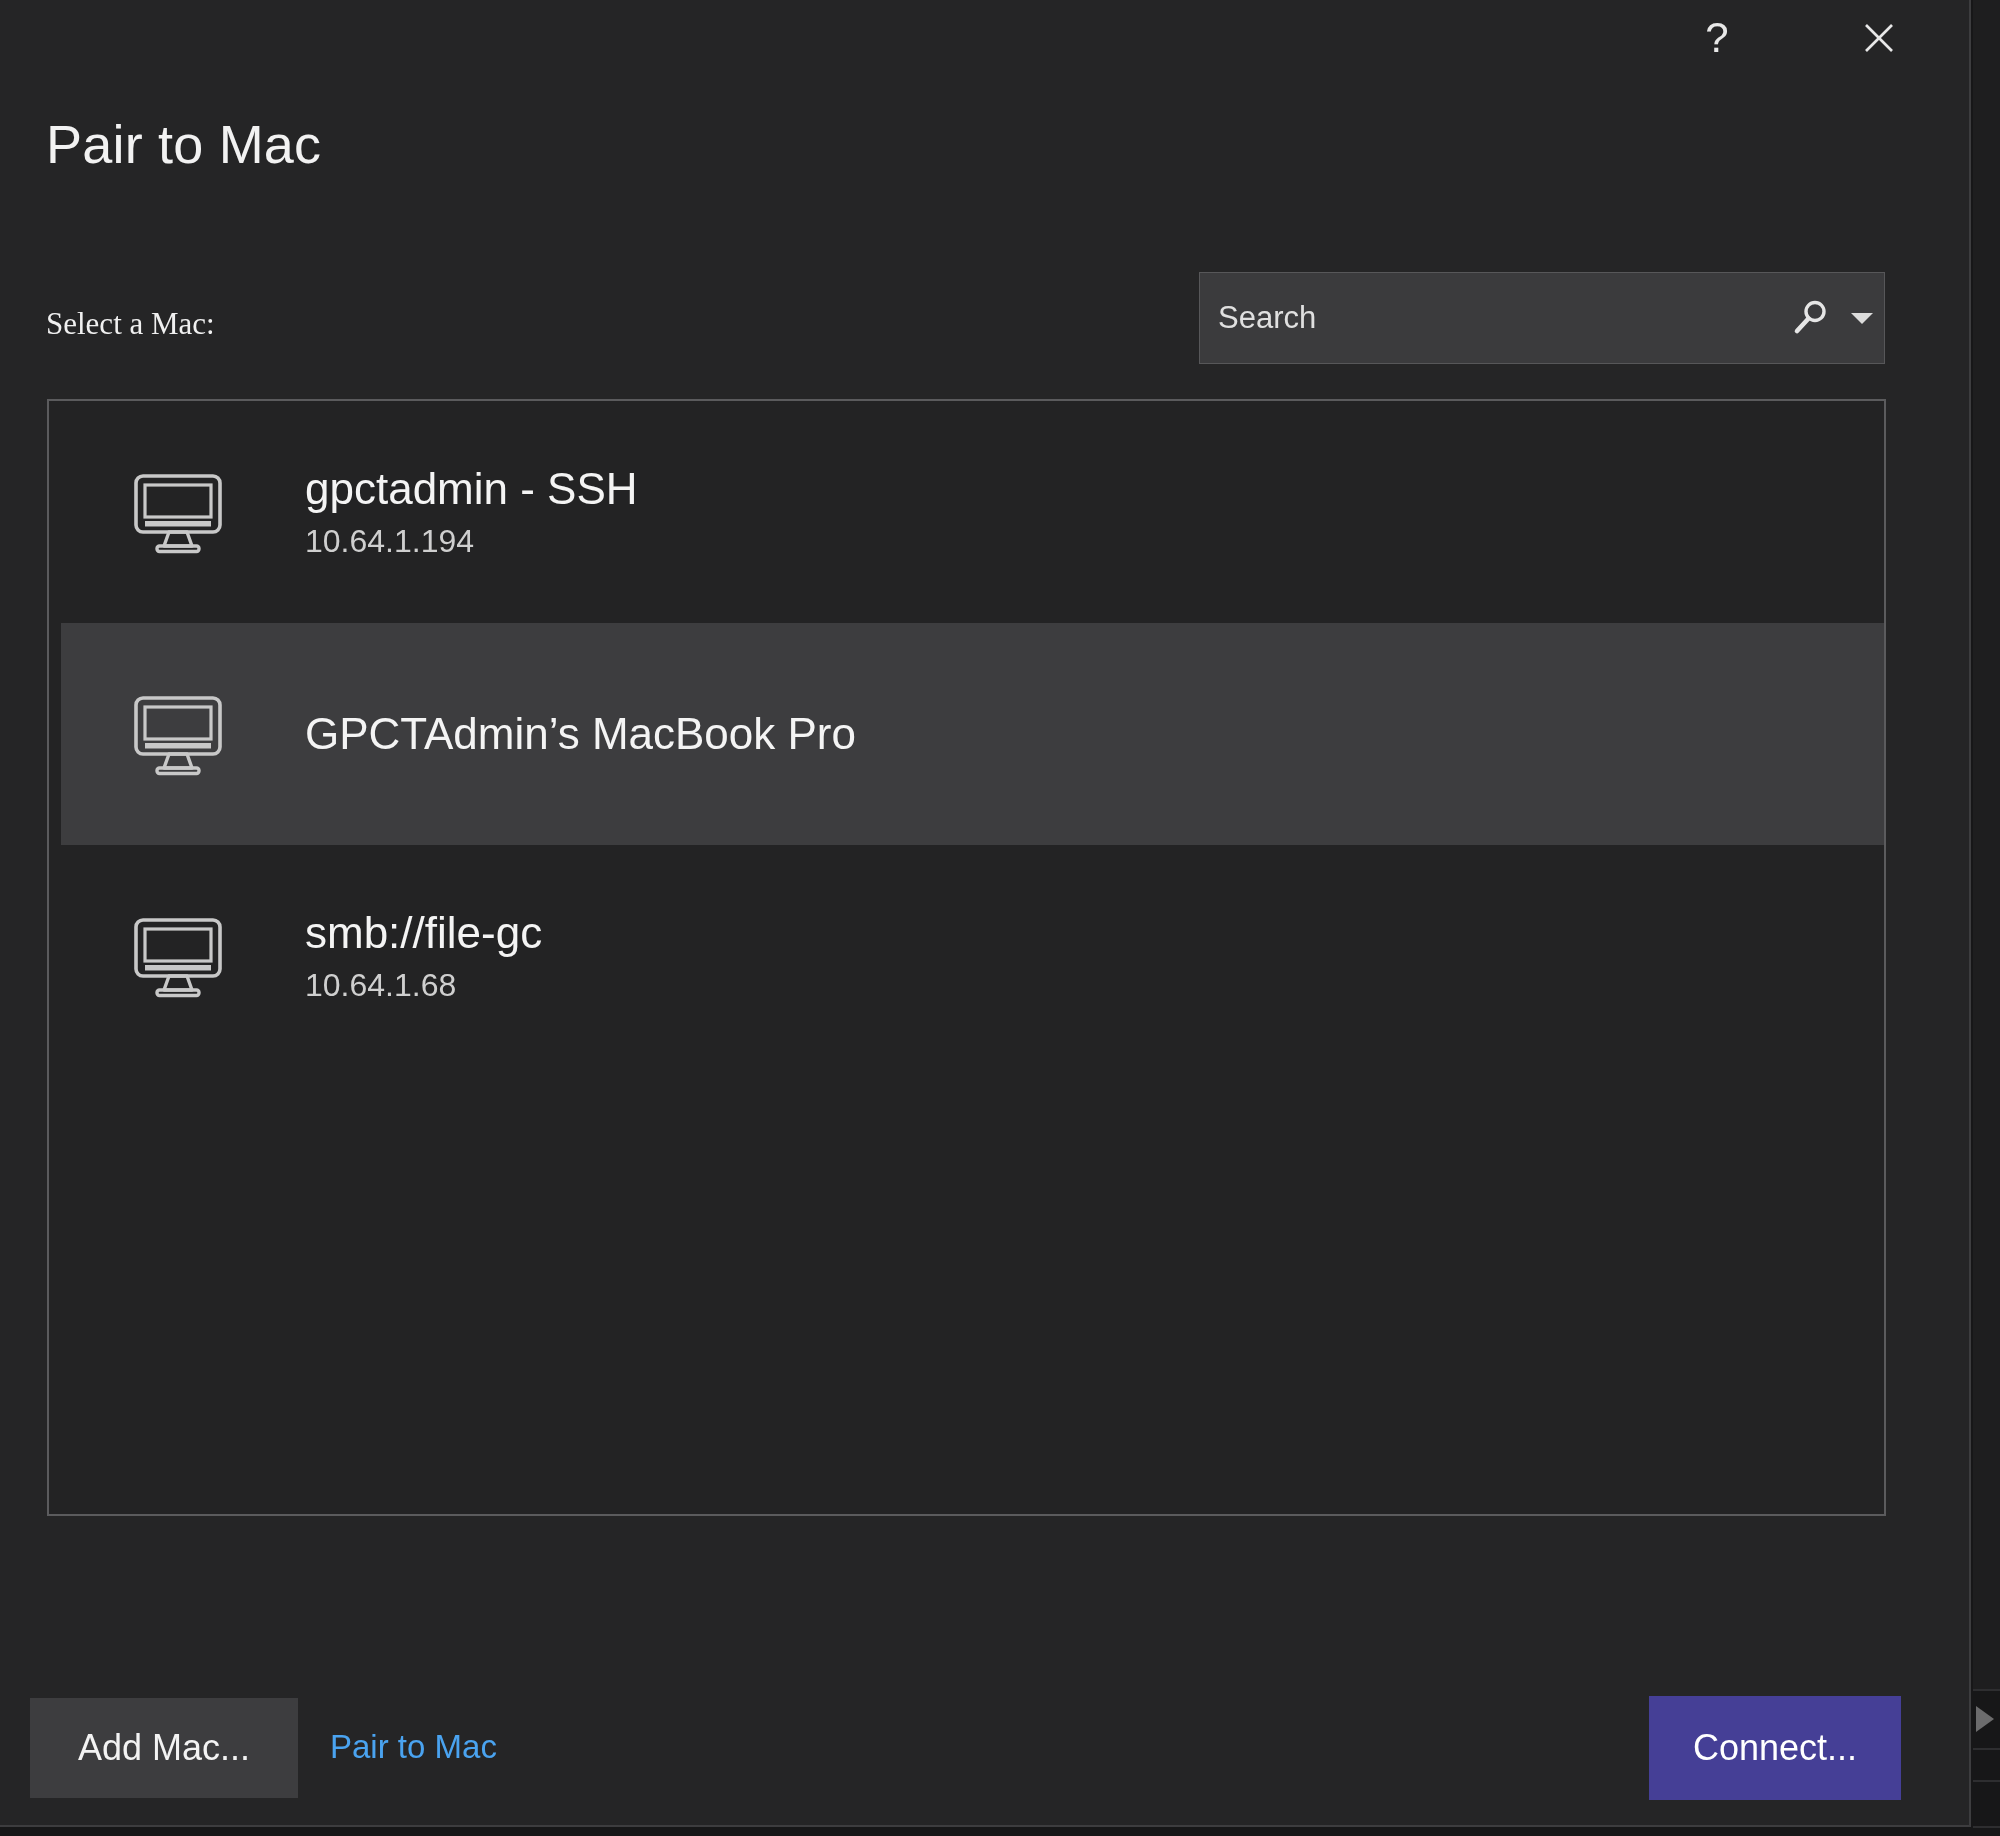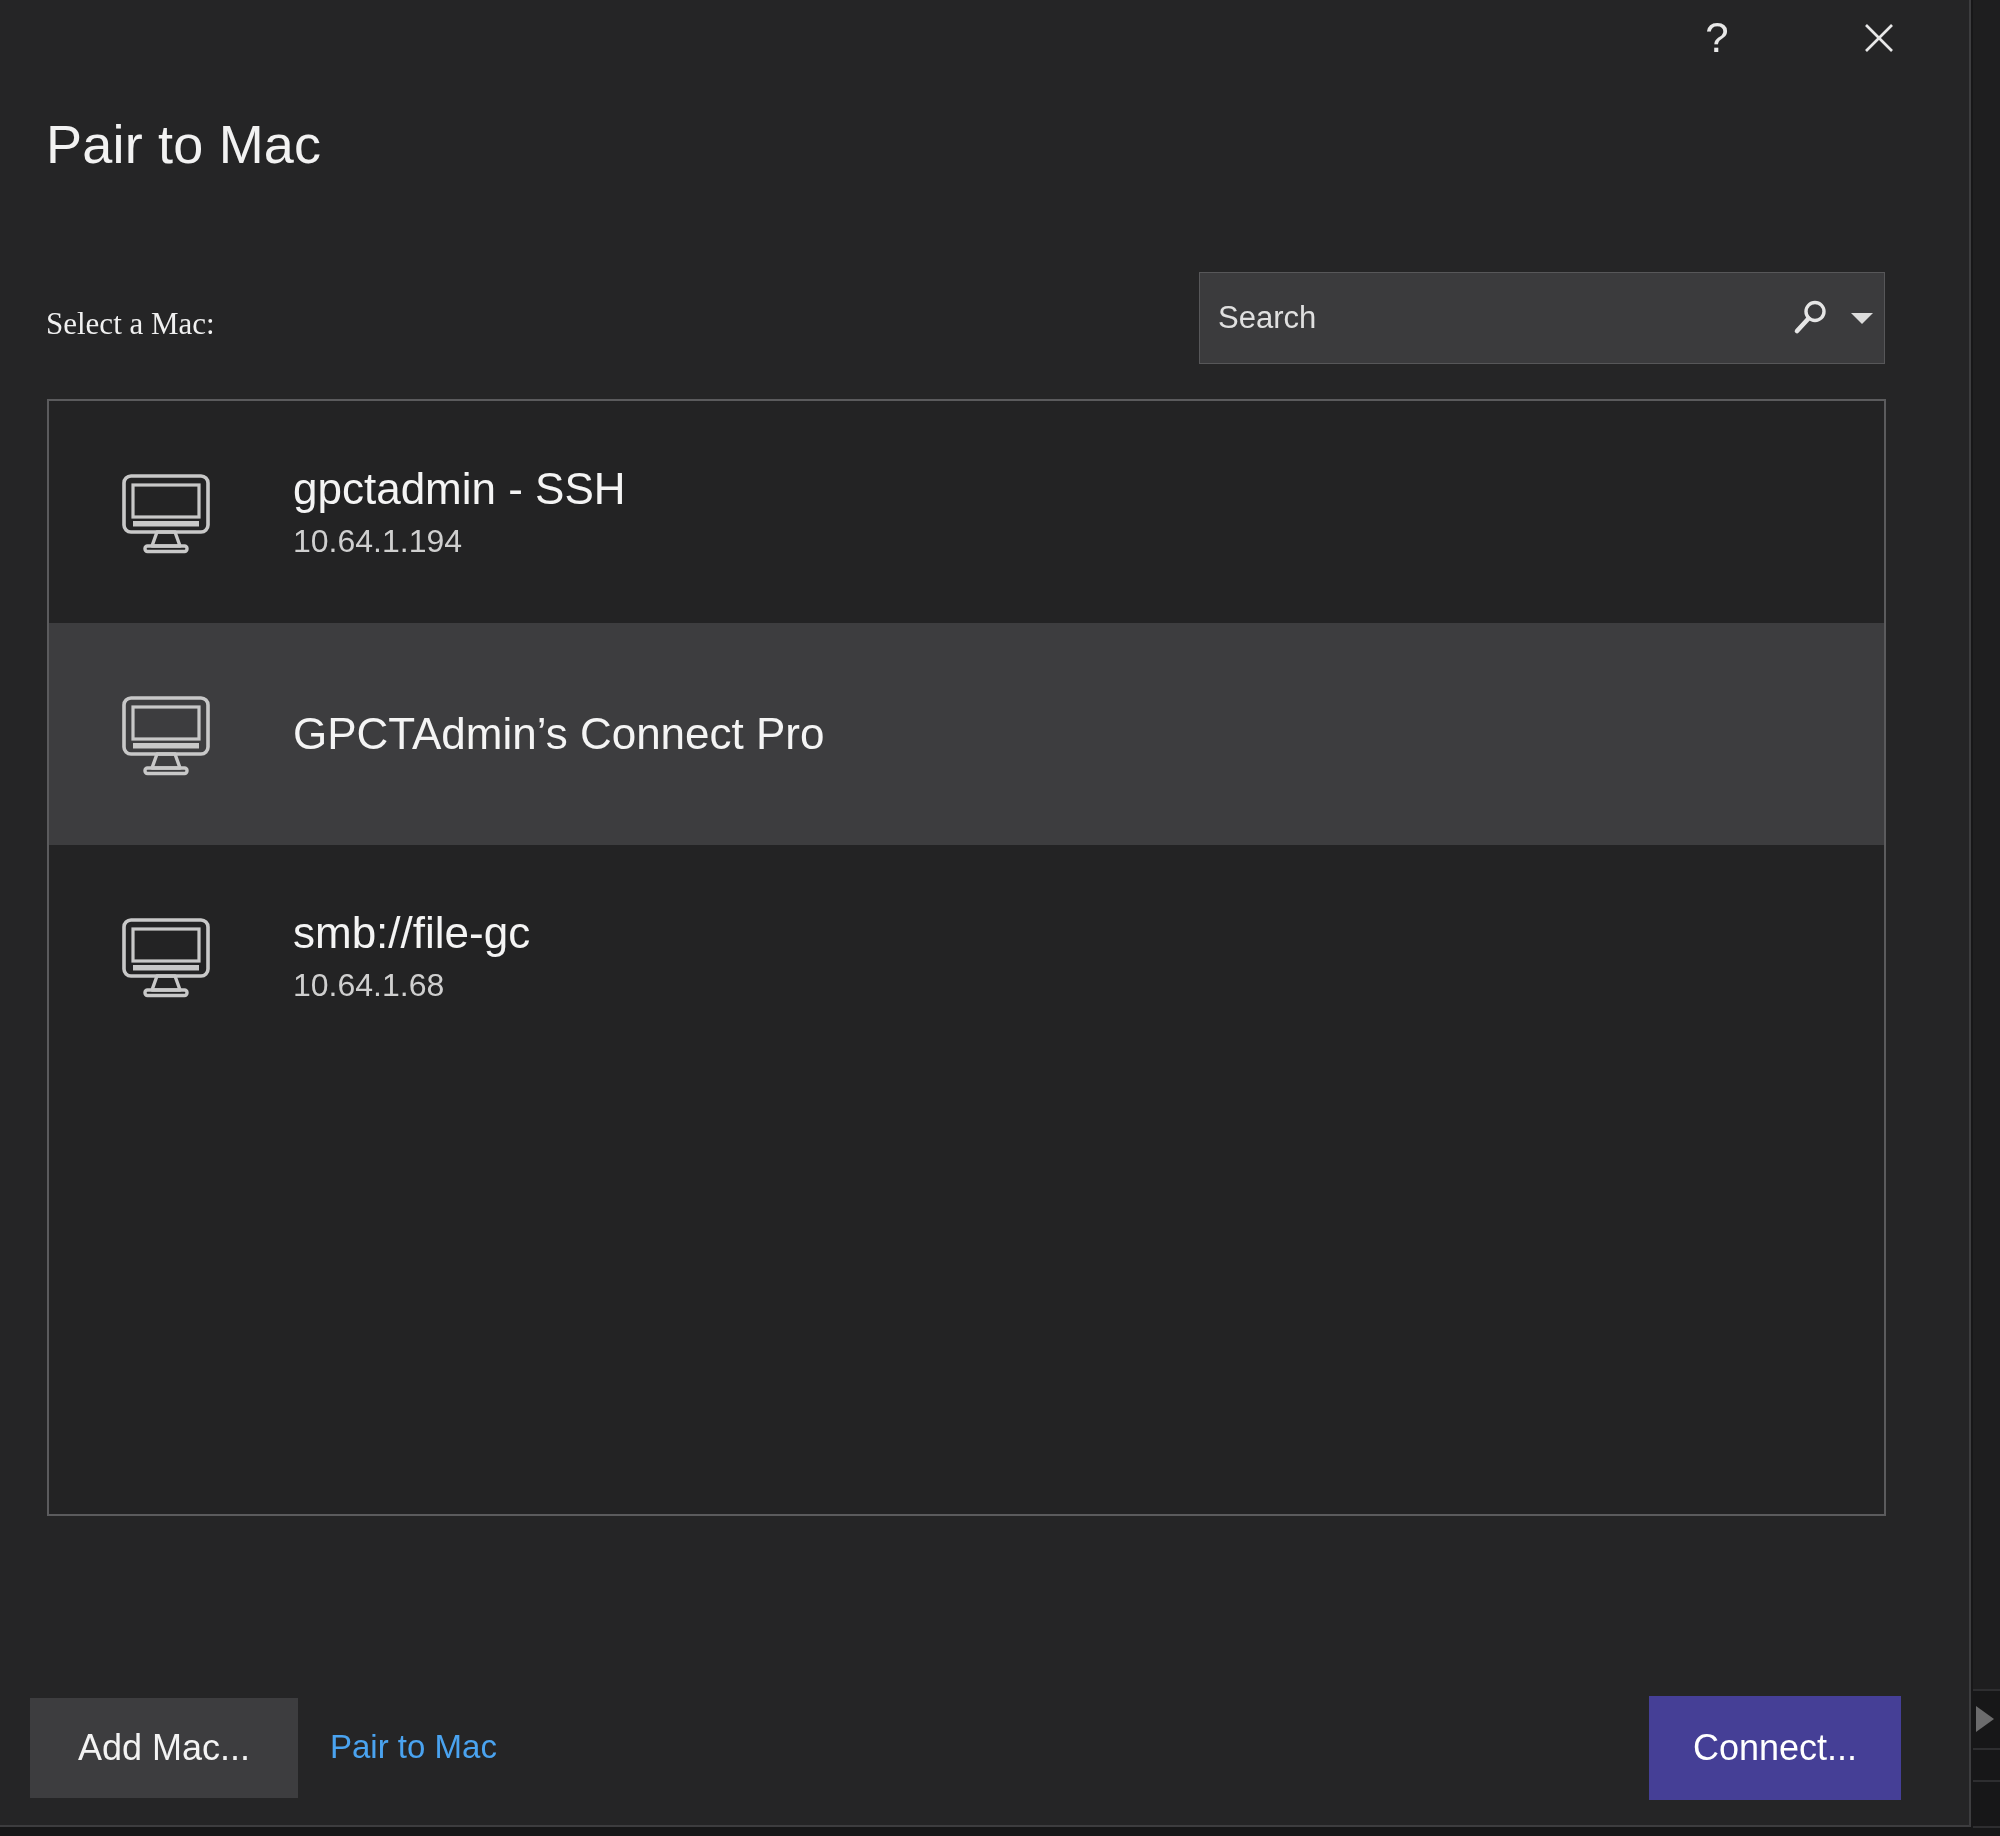--- a/index.html
+++ b/index.html
@@ -165,20 +165,21 @@
   }
   .mac-row {
     position: relative;
     display: flex;
     align-items: center;
     height: 222px;
     padding-left: 58px;
     box-sizing: border-box;
     cursor: pointer;
     background: transparent;
+    margin-left: 12px;
   }
   .mac-row.selected { background: #3d3d3f; }
   .mac-icon {
     flex: 0 0 auto;
     width: 118px;
     display: flex;
     align-items: center;
     justify-content: center;
   }
   .mac-text {
@@ -310,21 +311,21 @@
         <div class="mac-icon">
           <svg width="108" height="108" viewBox="0 0 108 108">
             <rect x="12" y="18" width="84" height="56" rx="7" ry="7" fill="none" stroke="#c8c8c8" stroke-width="3.6"></rect>
             <rect x="21" y="27" width="66" height="32" fill="none" stroke="#c8c8c8" stroke-width="3.2"></rect>
             <rect x="21" y="63" width="66" height="5.5" fill="#c8c8c8"></rect>
             <path d="M45 74 L40 88 L68 88 L63 74 Z" fill="none" stroke="#c8c8c8" stroke-width="3.4" stroke-linejoin="round"></path>
             <rect x="33" y="88" width="42" height="5.5" rx="2.5" fill="none" stroke="#c8c8c8" stroke-width="3.4"></rect>
           </svg>
         </div>
         <div class="mac-text">
-          <div class="mac-name">GPCTAdmin’s Connect Pro</div>
+          <div class="mac-name">GPCTAdmin’s MacBook Pro</div>
         </div>
       </div>
       <div class="mac-row">
         <div class="mac-icon">
           <svg width="108" height="108" viewBox="0 0 108 108">
             <rect x="12" y="18" width="84" height="56" rx="7" ry="7" fill="none" stroke="#c8c8c8" stroke-width="3.6"></rect>
             <rect x="21" y="27" width="66" height="32" fill="none" stroke="#c8c8c8" stroke-width="3.2"></rect>
             <rect x="21" y="63" width="66" height="5.5" fill="#c8c8c8"></rect>
             <path d="M45 74 L40 88 L68 88 L63 74 Z" fill="none" stroke="#c8c8c8" stroke-width="3.4" stroke-linejoin="round"></path>
             <rect x="33" y="88" width="42" height="5.5" rx="2.5" fill="none" stroke="#c8c8c8" stroke-width="3.4"></rect>

